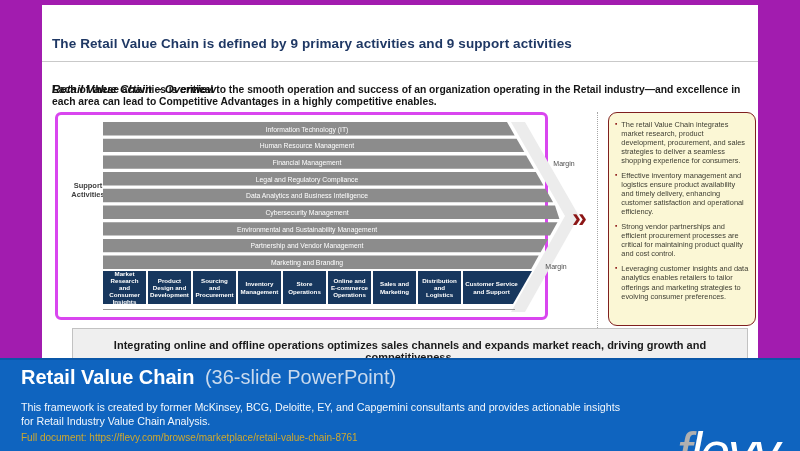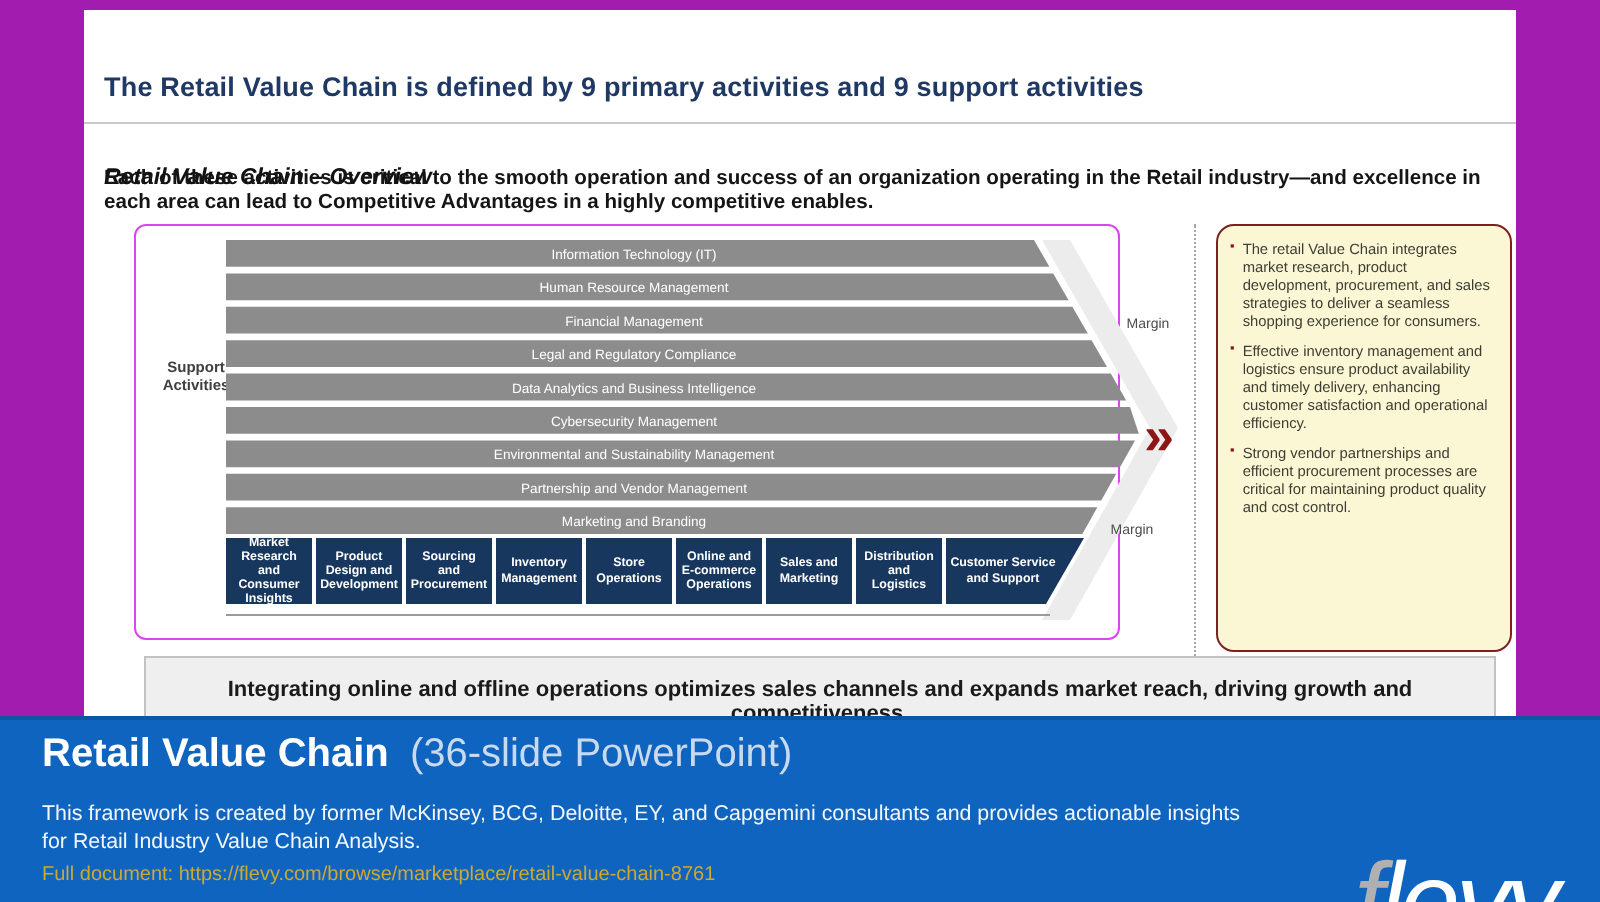--- a/index.html
+++ b/index.html
@@ -8,22 +8,22 @@
          font-family:"Liberation Sans","DejaVu Sans",sans-serif;}
   
   .slide{position:absolute;left:42px;top:5px;width:716px;height:353px;background:#ffffff;overflow:hidden;}
   .slide-title{position:absolute;left:10px;top:31px;width:690px;font-size:13.5px;font-weight:bold;
                color:#1F3864;letter-spacing:.1px;}
   .title-rule{position:absolute;left:0;top:56px;width:716px;height:1px;background:#c9c9c9;}
   .slide-subtitle{position:absolute;left:10px;top:78px;font-size:11.5px;font-weight:bold;font-style:italic;color:#111;}
   .slide-intro{position:absolute;left:10px;top:79px;width:700px;font-size:10.3px;font-weight:bold;
                color:#151515;line-height:1.18;}
   
-  .diagram-panel{position:absolute;left:25px;top:107px;width:493px;height:208px;background:#fff;
-                 border:1px solid #d946ef;border-radius:6px;}
+  .diagram-panel{position:absolute;left:13px;top:107px;width:493px;height:208px;background:#fff;
+                 border:3px solid #d946ef;border-radius:6px;}
   .support-label{position:absolute;left:3px;top:66px;width:54px;text-align:center;font-size:7.5px;
                  font-weight:bold;color:#404040;line-height:1.25;}
   .chain-svg{position:absolute;left:45px;top:7px;}
   .chain-svg text{font-family:"Liberation Sans","DejaVu Sans",sans-serif;}
   .bar-label{font-size:6.8px;fill:#ffffff;}
   .margin-label{font-size:7px;fill:#4d4d4d;}
   
   .primary-row{position:absolute;left:45px;top:156px;width:429px;height:33px;display:flex;gap:2px;}
   .primary-box{flex:1;background:#17375E;color:#fff;font-size:6.2px;line-height:1.15;font-weight:600;
                display:flex;align-items:center;justify-content:center;text-align:center;padding:1px 2px;}
@@ -123,20 +123,24 @@
         <span class="insight-text">The retail Value Chain integrates market research, product development, procurement, and sales strategies to deliver a seamless shopping experience for consumers.</span>
       </div>
       <div class="insight-item">
         <span class="insight-bullet">▪</span>
         <span class="insight-text">Effective inventory management and logistics ensure product availability and timely delivery, enhancing customer satisfaction and operational efficiency.</span>
       </div>
       <div class="insight-item">
         <span class="insight-bullet">▪</span>
         <span class="insight-text">Strong vendor partnerships and efficient procurement processes are critical for maintaining product quality and cost control.</span>
       </div>
+      <div class="insight-item">
+        <span class="insight-bullet">▪</span>
+        <span class="insight-text">Leveraging customer insights and data analytics enables retailers to tailor offerings and marketing strategies to evolving consumer preferences.</span>
+      </div>
     </div>
 
     <div class="footnote-box">
       <div class="footnote-text">Integrating online and offline operations optimizes sales channels and expands market reach, driving growth and competitiveness.</div>
     </div>
   </div>
 
   <div class="banner">
     <div class="banner-title">
       <span class="bold">Retail Value Chain</span>

